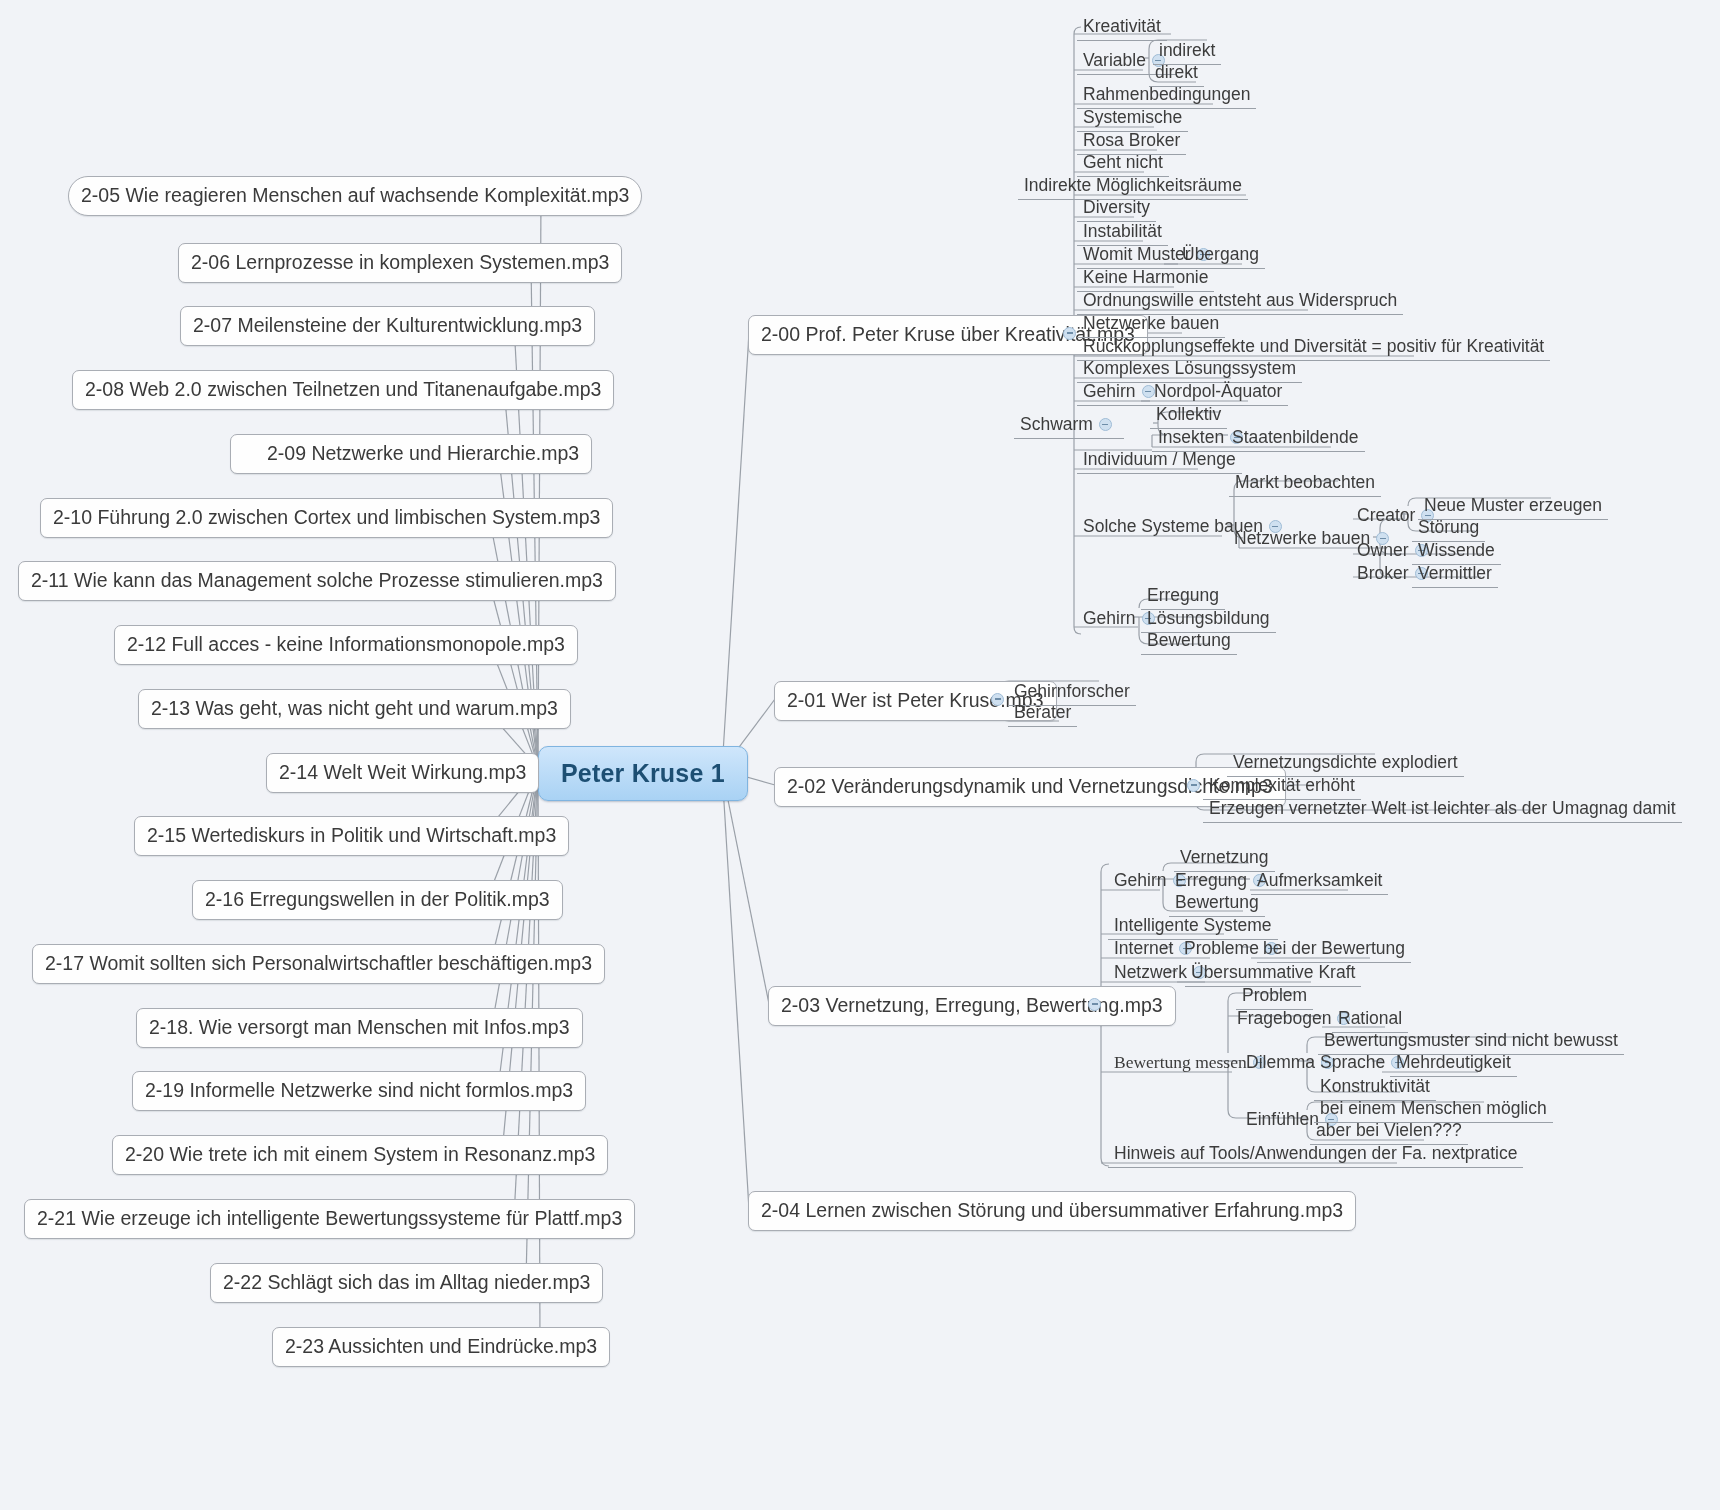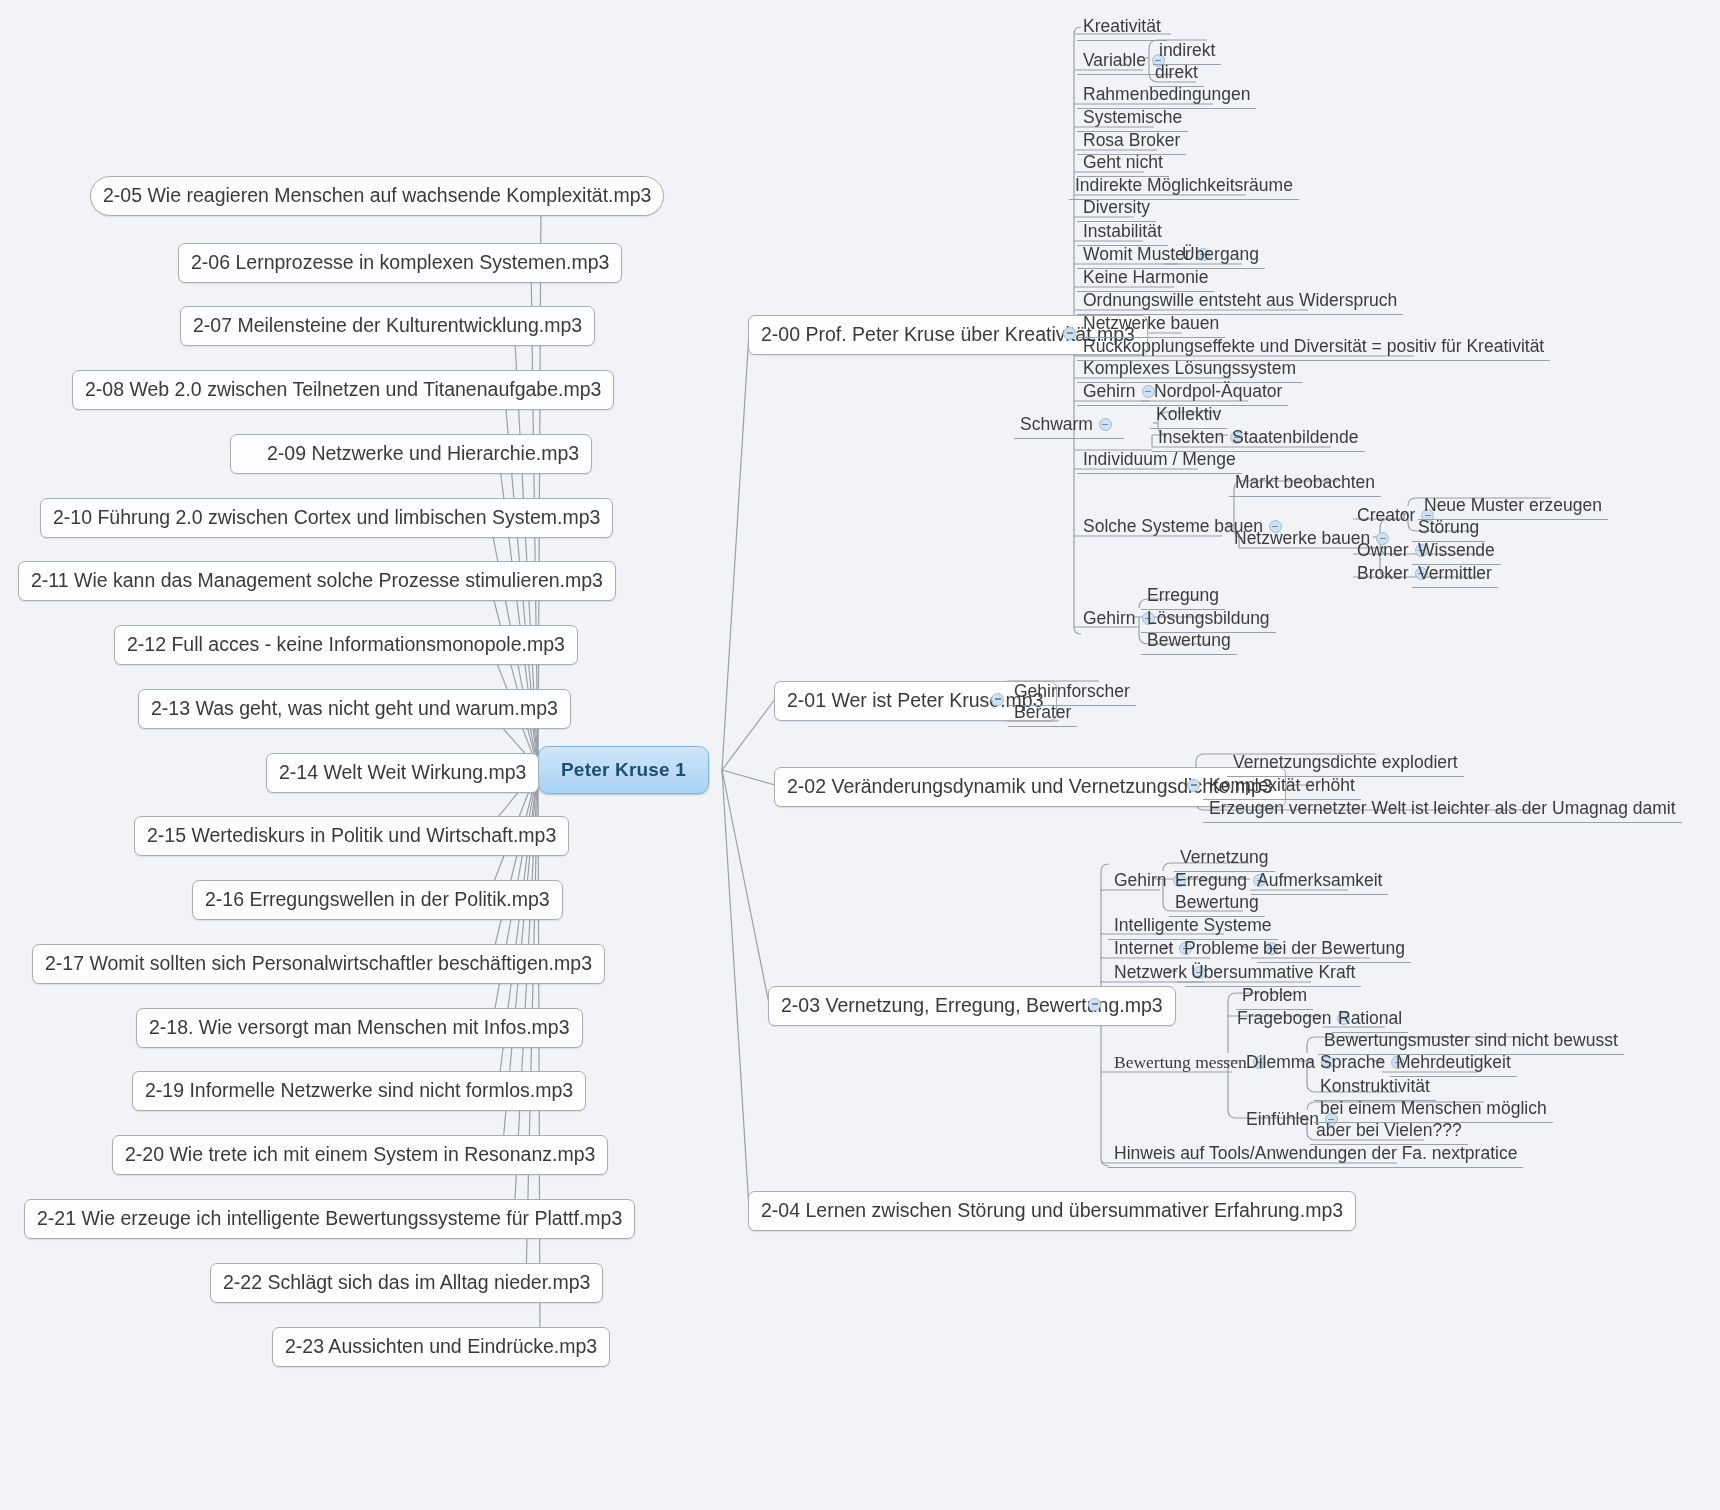--- a/index.html
+++ b/index.html
@@ -23,21 +23,21 @@
     align-items:center;
   }
   .node .lbl{display:block;}
 
   
   .root{
     background:linear-gradient(to bottom,#cfe6fb 0%,#a9d2f4 100%);
     border:1px solid #7fb4e0;
     border-radius:10px;
     box-shadow:0 1px 2px rgba(40,60,90,.28);
-    font-size:19px;
+    font-size:25px;
     font-weight:bold;
     color:#1d4f73;
     padding:12px 22px;
     letter-spacing:.2px;
   }
 
   
   .boxed{
     background:#fefefe;
     border:1px solid #a9adb4;
@@ -305,21 +305,21 @@
       <path d="M1297 1118 L1307 1118"></path>
       <path d="M1307 1110 q0 -8 8 -8 L1484 1102"></path>
       <path d="M1307 1118 L1307 1132 q0 8 8 8 L1424 1140"></path>
     </g>
   </svg>
 
   <div class="node root" style="left:538px;top:746px;">
     <span class="lbl">Peter Kruse 1</span>
   </div>
 
-  <div class="node boxed" style="left:90px;top:176px;border-radius:20px;">
+  <div class="node boxed" style="left:68px;top:176px;border-radius:20px;">
       <span class="lbl">2-05 Wie reagieren Menschen auf wachsende Komplexität.mp3</span>
     </div>
   <div class="node boxed" style="left:178px;top:243px;">
       <span class="lbl">2-06 Lernprozesse in komplexen Systemen.mp3</span>
     </div>
   <div class="node boxed" style="left:180px;top:306px;">
       <span class="lbl">2-07 Meilensteine der Kulturentwicklung.mp3</span>
     </div>
   <div class="node boxed" style="left:72px;top:370px;">
       <span class="lbl">2-08 Web 2.0 zwischen Teilnetzen und Titanenaufgabe.mp3</span>
@@ -395,21 +395,21 @@
     </div>
   <div class="node plain" style="left:1077px;top:105px;">
       <span class="lbl">Systemische</span>
     </div>
   <div class="node plain" style="left:1077px;top:128px;">
       <span class="lbl">Rosa Broker</span>
     </div>
   <div class="node plain" style="left:1077px;top:150px;">
       <span class="lbl">Geht nicht</span>
     </div>
-  <div class="node plain" style="left:1069px;top:173px;text-align:center;">
+  <div class="node plain" style="left:1018px;top:173px;text-align:center;">
       <span class="lbl">Indirekte Möglichkeitsräume</span>
     </div>
   <div class="node plain" style="left:1077px;top:195px;">
       <span class="lbl">Diversity</span>
     </div>
   <div class="node plain" style="left:1077px;top:219px;">
       <span class="lbl">Instabilität</span>
     </div>
 
   <div class="node plain" style="left:1077px;top:242px;">

